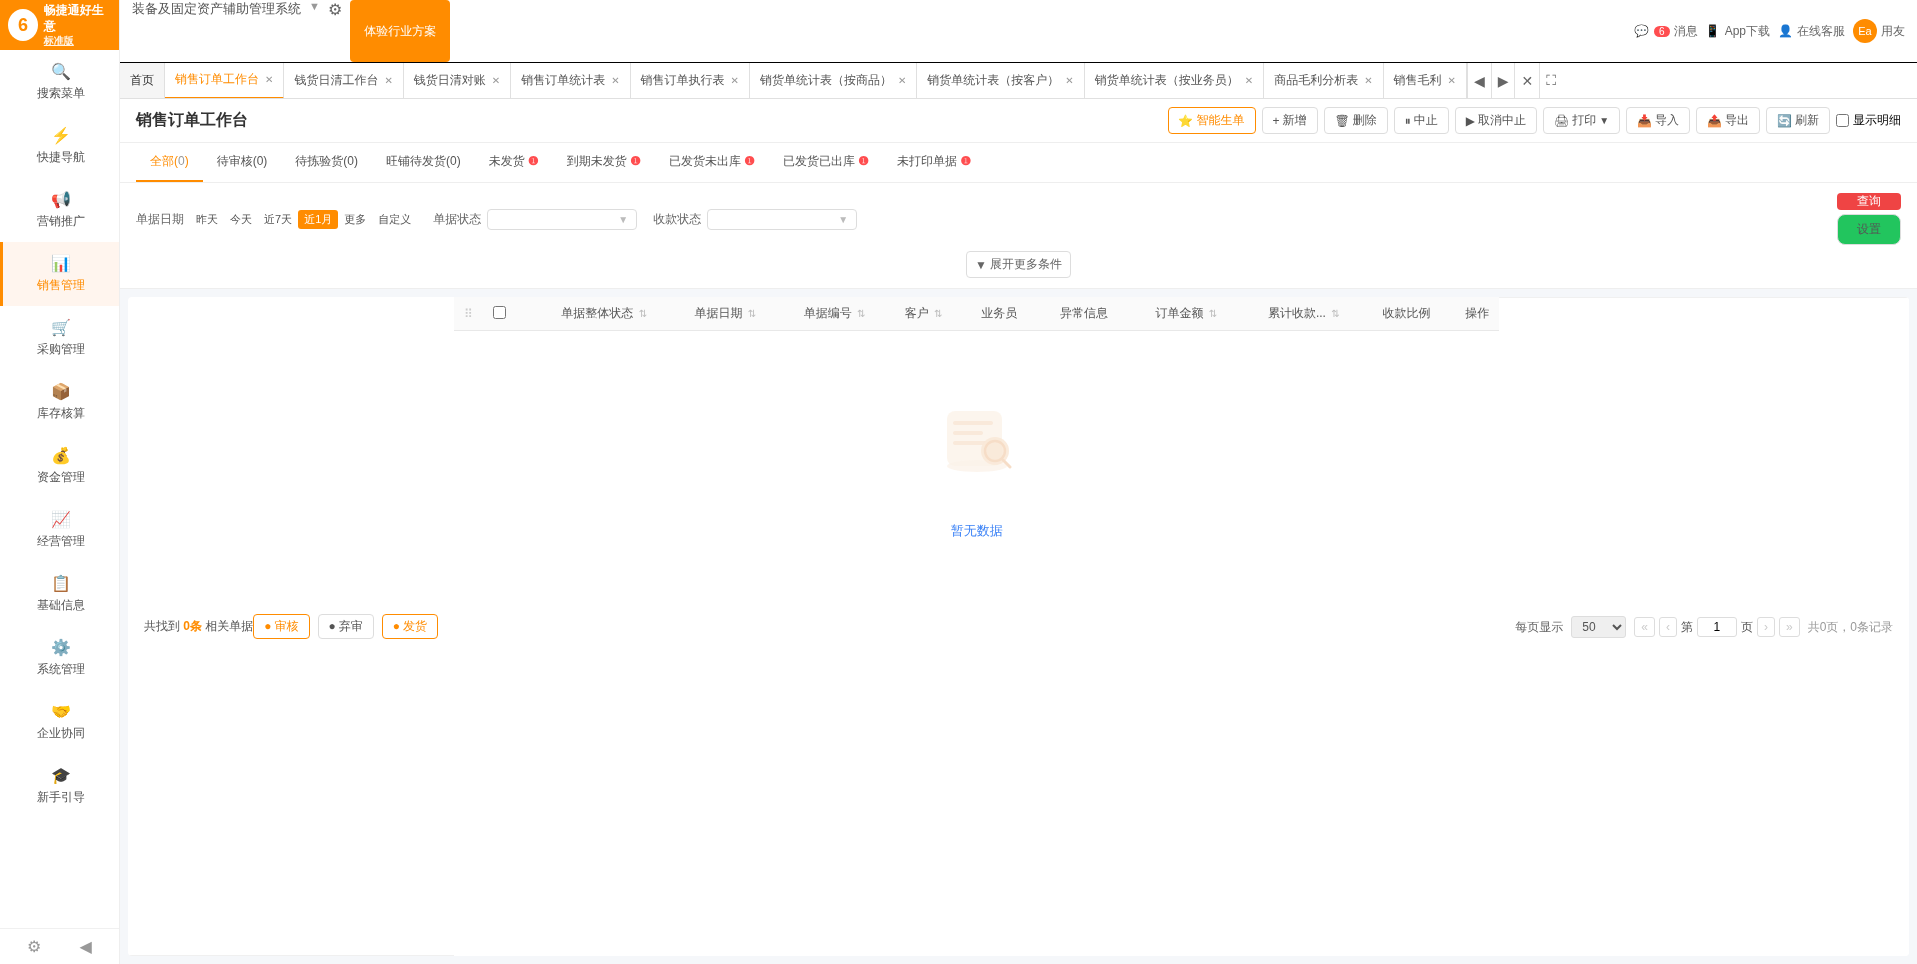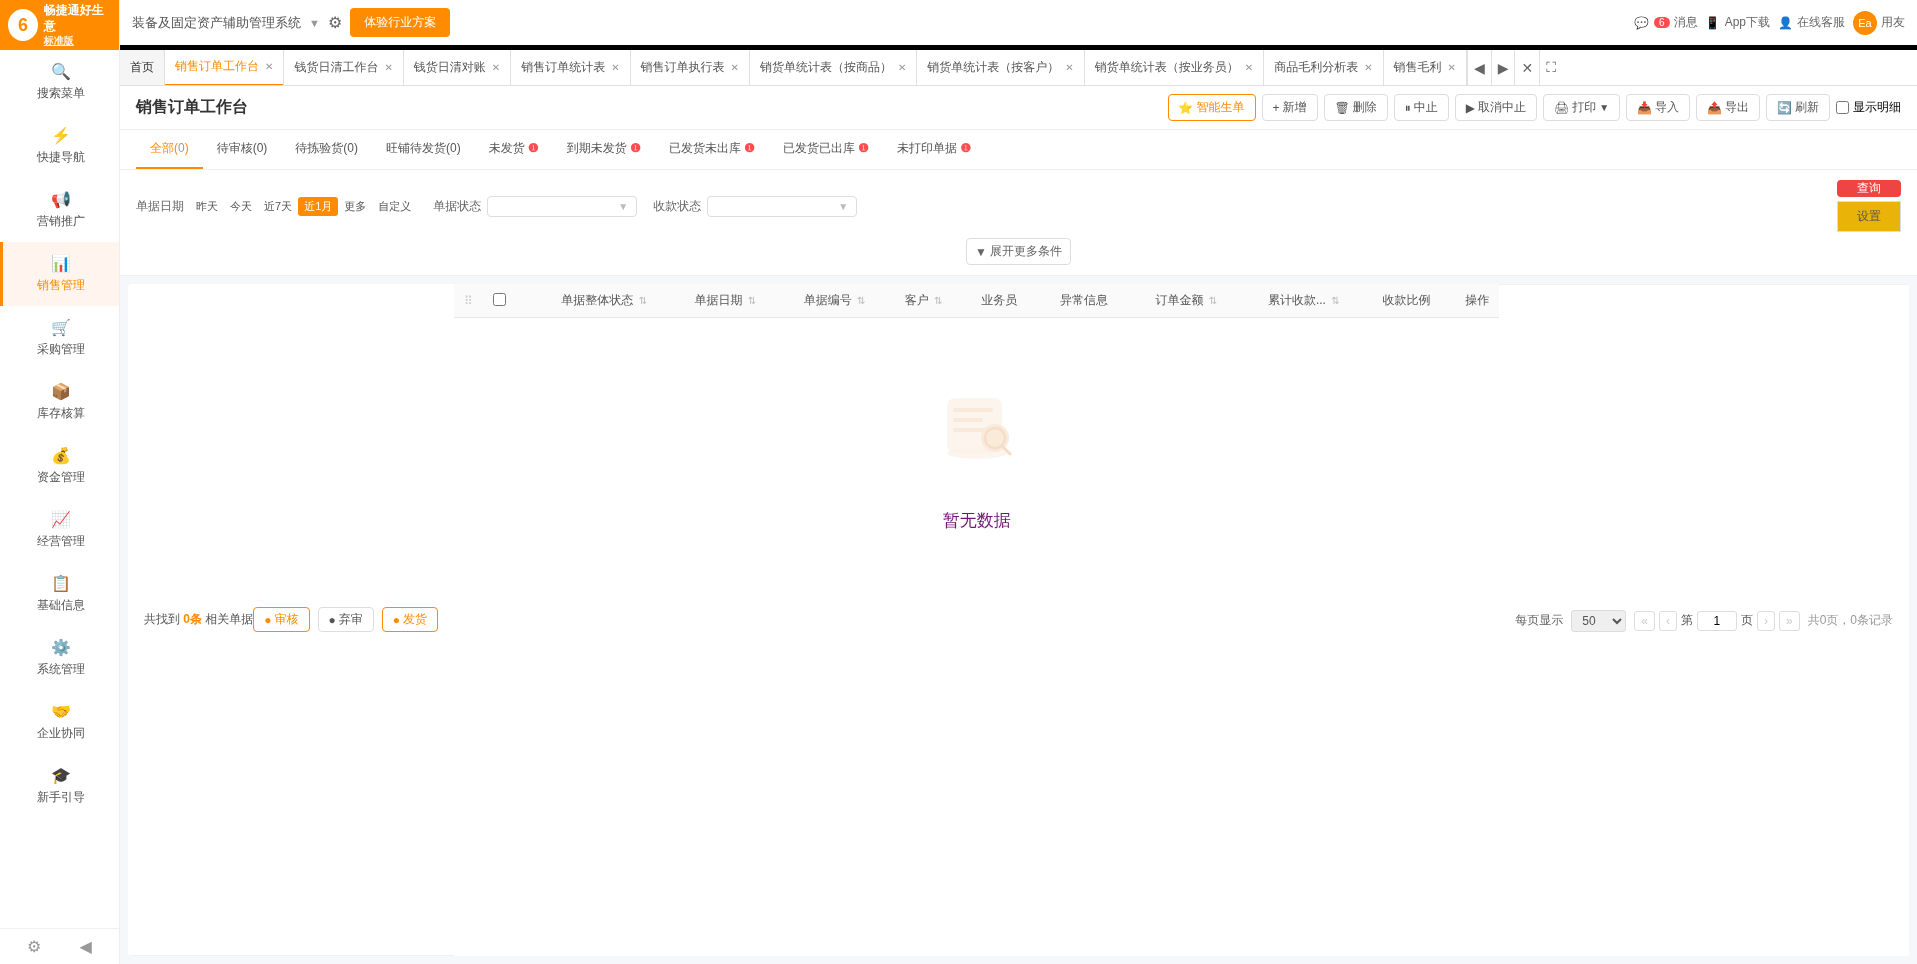--- a/index.html
+++ b/index.html
@@ -14,21 +14,21 @@
     .sidebar-item { padding: 12px 8px; display: flex; flex-direction: column; align-items: center; gap: 4px; cursor: pointer; color: #555; font-size: 11px; border-left: 3px solid transparent; }
     .sidebar-item.active { background: #fff5ee; color: #ff8c00; border-left-color: #ff8c00; }
     .sidebar-item-icon { font-size: 16px; }
     .sidebar-footer { padding: 8px; display: flex; justify-content: space-around; border-top: 1px solid #f0f0f0; }
     .sidebar-footer-btn { cursor: pointer; color: #999; font-size: 16px; }
 
     
     .main { flex: 1; display: flex; flex-direction: column; overflow: hidden; }
 
     
-    .top-header { height: 50px; background: white; border-bottom: 5px solid #000000; display: flex; align-items: center; padding: 0 12px; gap: 8px; }
+    .top-header { height: 63px; background: white; border-bottom: 1px solid #000000; display: flex; padding: 0 12px; gap: 8px; }
     .header-btn-solution { background: #ff8c00; color: white; border: none; padding: 6px 14px; border-radius: 4px; cursor: pointer; font-size: 12px; }
     .header-icon { cursor: pointer; font-size: 14px; color: #666; display: flex; align-items: center; gap: 4px; }
     .badge { background: #ff4d4f; color: white; border-radius: 10px; padding: 0 4px; font-size: 10px; min-width: 16px; text-align: center; }
     .settings-icon { font-size: 16px; cursor: pointer; color: #666; }
 
     
     .tab-bar { background: white; border-bottom: 1px solid #e0e0e0; display: flex; align-items: center; overflow: hidden; height: 36px; }
     .tab-item { display: flex; align-items: center; padding: 0 10px; height: 36px; border-right: 1px solid #e0e0e0; cursor: pointer; white-space: nowrap; color: #555; font-size: 12px; flex-shrink: 0; gap: 4px; }
     .tab-item:first-child { background: #f5f5f5; color: #333; border-bottom: none; }
     .tab-item.active { background: white; color: #ff8c00; border-bottom: 2px solid #ff8c00; }
@@ -56,42 +56,42 @@
     .search-area { background: white; padding: 10px 16px; border-bottom: 1px solid #eee; }
     .search-row { display: flex; align-items: center; gap: 16px; flex-wrap: wrap; }
     .search-item { display: flex; align-items: center; gap: 6px; }
     .search-label { color: #666; white-space: nowrap; }
     .date-shortcuts { display: flex; align-items: center; }
     .date-shortcut { padding: 2px 6px; cursor: pointer; color: #555; border-radius: 3px; font-size: 11px; }
     .date-shortcut.active { background: #ff8c00; color: white; border-radius: 3px; }
     .search-select { border: 1px solid #ddd; border-radius: 4px; padding: 4px 24px 4px 8px; color: #555; min-width: 120px; background: white; cursor: pointer; position: relative; display: flex; align-items: center; justify-content: space-between; }
     .expand-btn { display: flex; align-items: center; gap: 3px; padding: 4px 8px; cursor: pointer; color: #666; border: 1px solid #ddd; border-radius: 4px; background: white; }
     .query-btn { background: #ef4444; color: white; border: none; padding: 0 20px; border-radius: 4px; cursor: pointer; }
-    .setting-btn { background: #eab308; color: #555; border: 1px solid #ddd; padding: 6px 16px; border-radius: 0; cursor: pointer; }
+    .setting-btn { background: #22c55e; color: #555; border: 1px solid #ddd; padding: 6px 16px; border-radius: 8px; cursor: pointer; }
 
     
     .table-area { flex: 1; background: white; margin: 8px; border-radius: 4px; overflow: hidden; display: flex; }
     .table-toolbar { padding: 8px 16px; display: flex; align-items: center; justify-content: space-between; border-bottom: 1px solid #f0f0f0; }
     .table-count { color: #555; font-size: 12px; }
     .table-count strong { color: #ff8c00; }
     .table-btns { display: flex; gap: 8px; }
     .tbl-btn { display: flex; align-items: center; gap: 3px; padding: 3px 10px; border: 1px solid #ddd; background: white; border-radius: 4px; cursor: pointer; color: #555; font-size: 12px; }
     .tbl-btn.orange { color: #ff8c00; border-color: #ff8c00; }
 
     
     .data-table { flex: 1; overflow: auto; }
     table { width: 100%; border-collapse: collapse; }
     thead th { background: #fafafa; padding: 8px 10px; text-align: right; color: #555; border-bottom: 1px solid #e8e8e8; white-space: nowrap; font-weight: normal; position: sticky; top: 0; }
     thead th .sort-icon { color: #bbb; font-size: 10px; margin-left: 2px; }
     .checkbox-col { width: 30px; text-align: center; }
     .drag-col { width: 24px; color: #ccc; text-align: center; }
 
     
     .empty-state { flex: 1; display: flex; flex-direction: column; align-items: center; justify-content: center; color: #bbb; gap: 12px; padding: 60px 0; }
-    .empty-text { font-size: 17px; color: #701a75; }
+    .empty-text { font-size: 13px; color: #3b82f6; }
 
     
     .pagination { padding: 8px 16px; display: flex; align-items: center; justify-content: flex-end; gap: 8px; border-top: 1px solid #f0f0f0; background: white; }
     .page-size-label { color: #666; }
     .page-size-select { border: 1px solid #ddd; padding: 2px 6px; border-radius: 3px; color: #555; }
     .page-nav { display: flex; align-items: center; gap: 4px; color: #555; }
     .page-nav-btn { padding: 2px 6px; cursor: pointer; color: #666; border: 1px solid #ddd; border-radius: 3px; }
     .page-nav-btn.disabled { color: #ccc; cursor: default; }
     .page-input { border: 1px solid #ddd; width: 40px; text-align: center; padding: 2px; border-radius: 3px; }
     .total-text { color: #999; }

